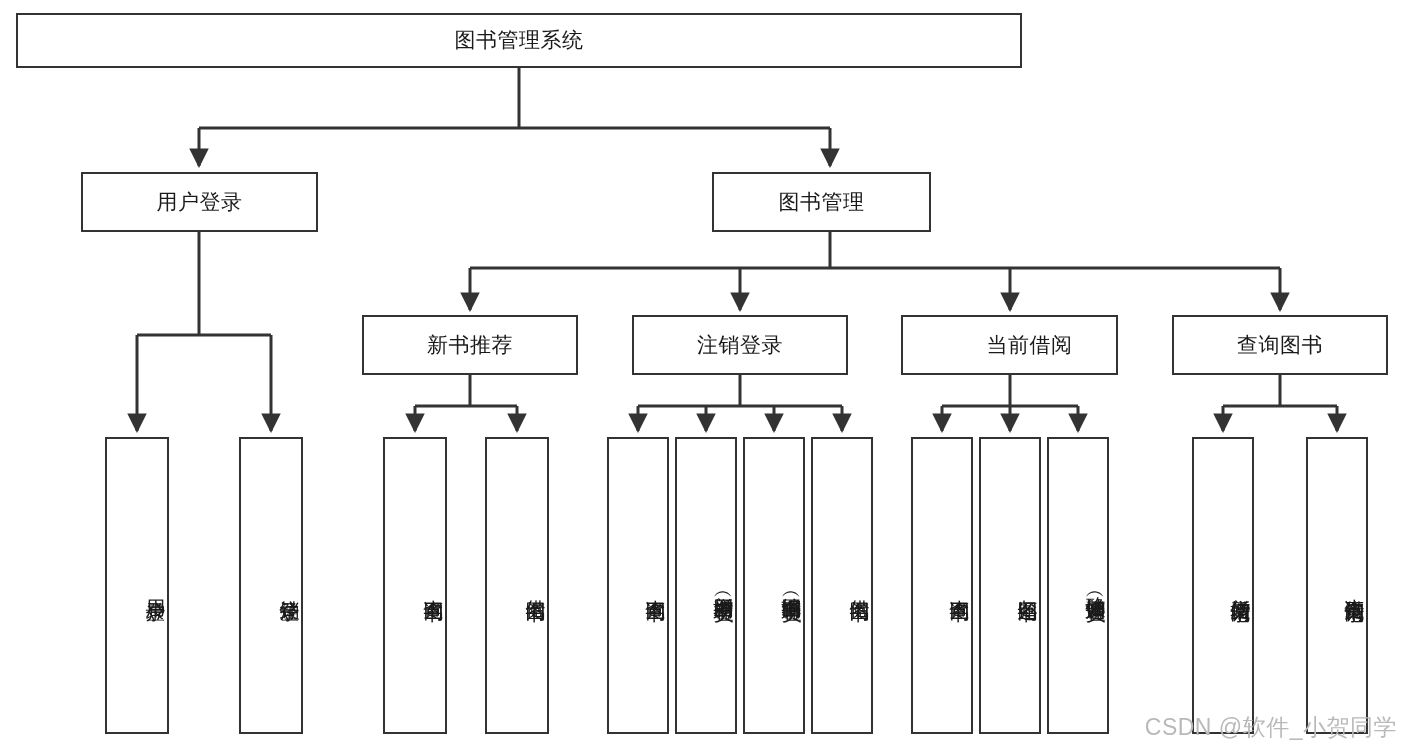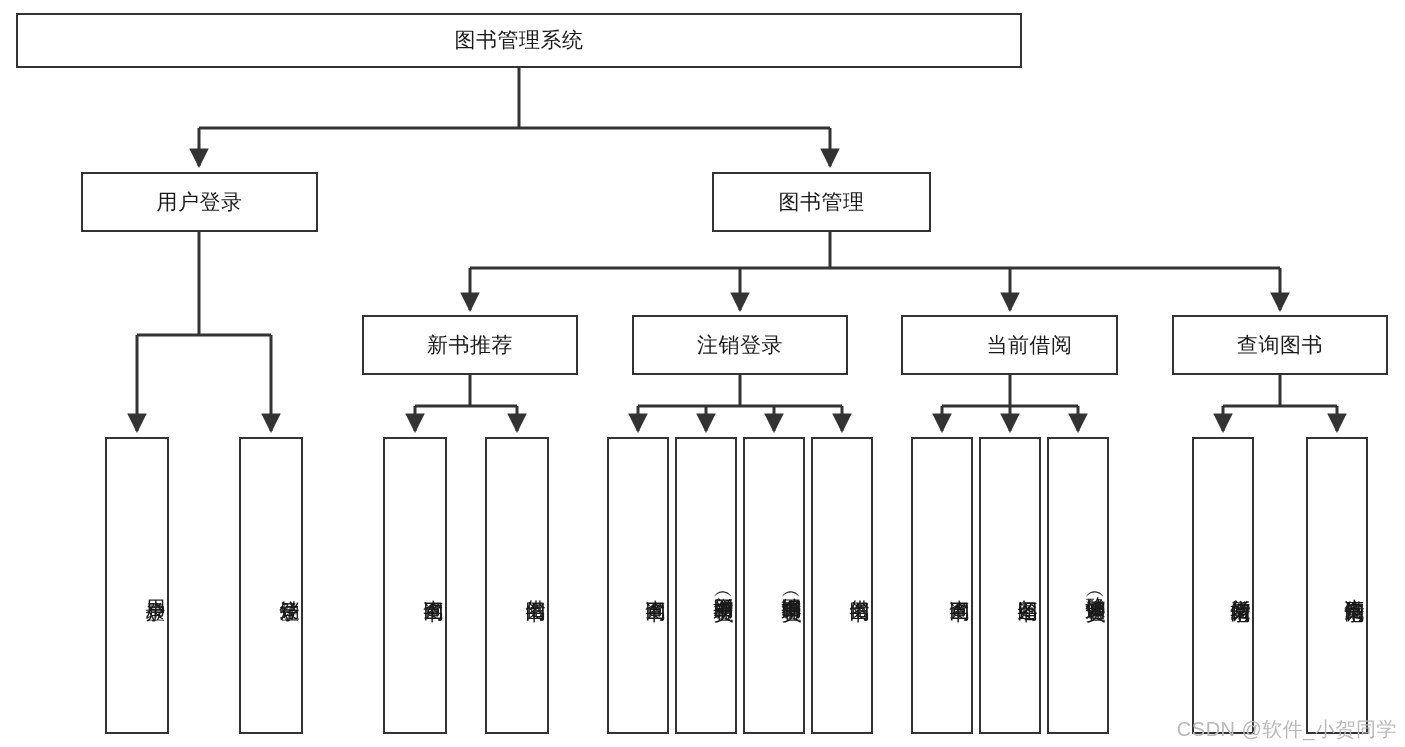--- a/index.html
+++ b/index.html
@@ -50,21 +50,21 @@
     align-items: flex-start;
     justify-content: center;
   }
   .node .label {
     display: block;
   }
   .watermark {
     position: absolute;
     right: 8px;
     bottom: 4px;
-    font-size: 20px;
+    font-size: 23px;
     color: #b9b9b9;
     white-space: nowrap;
     letter-spacing: 0.5px;
   }
 </style>
 </head>
 <body>
 
 <div id="canvas">
 

